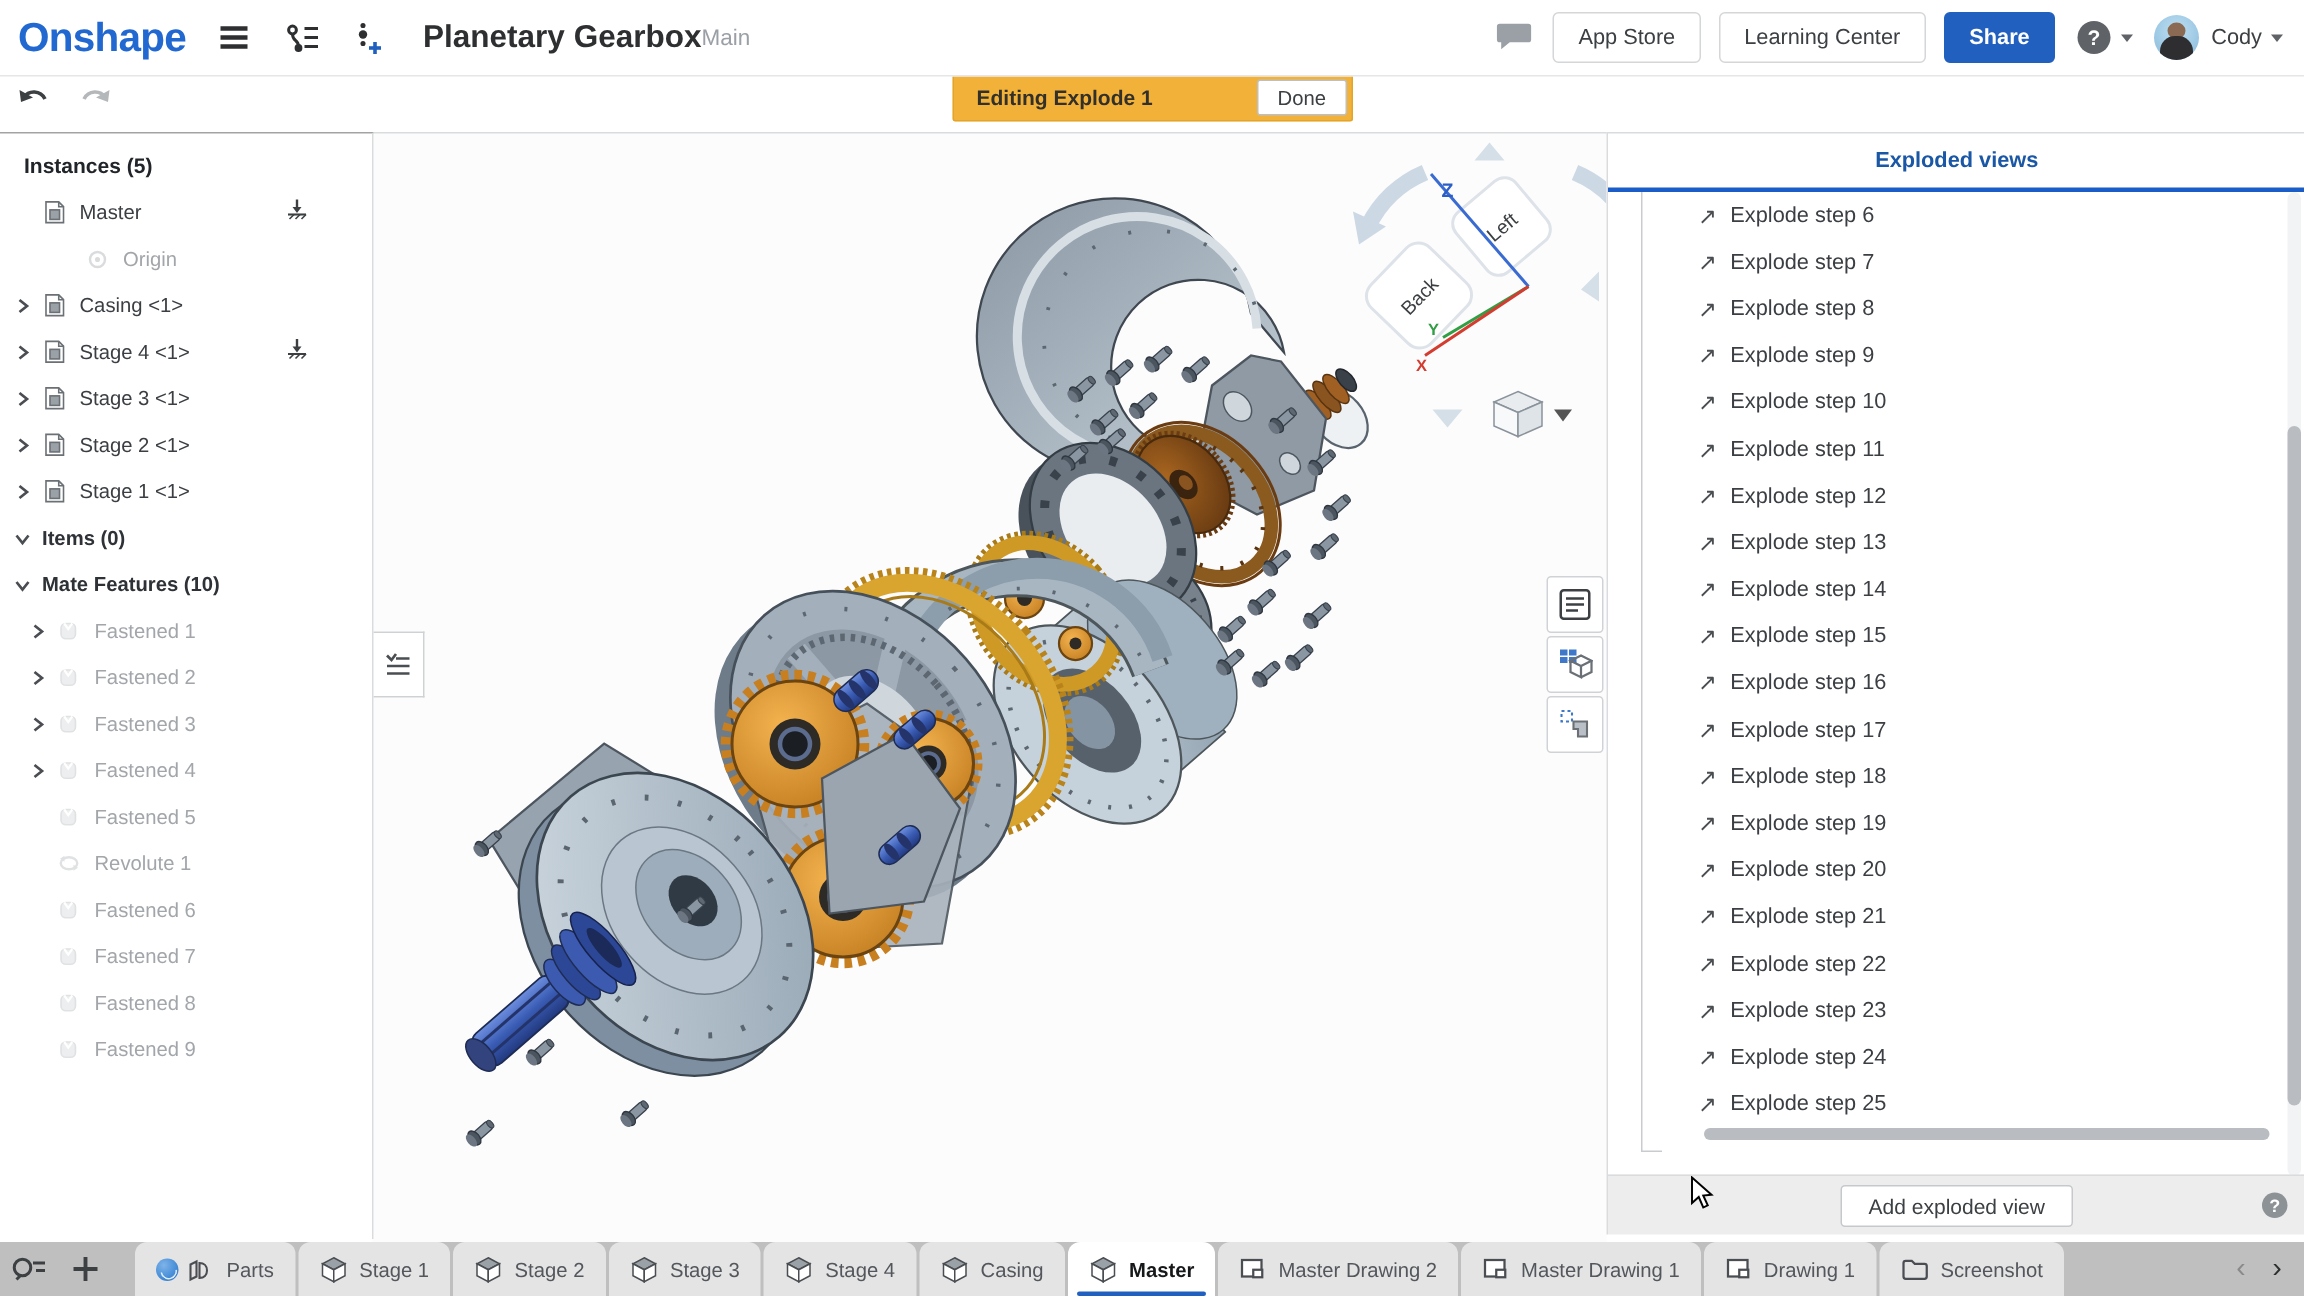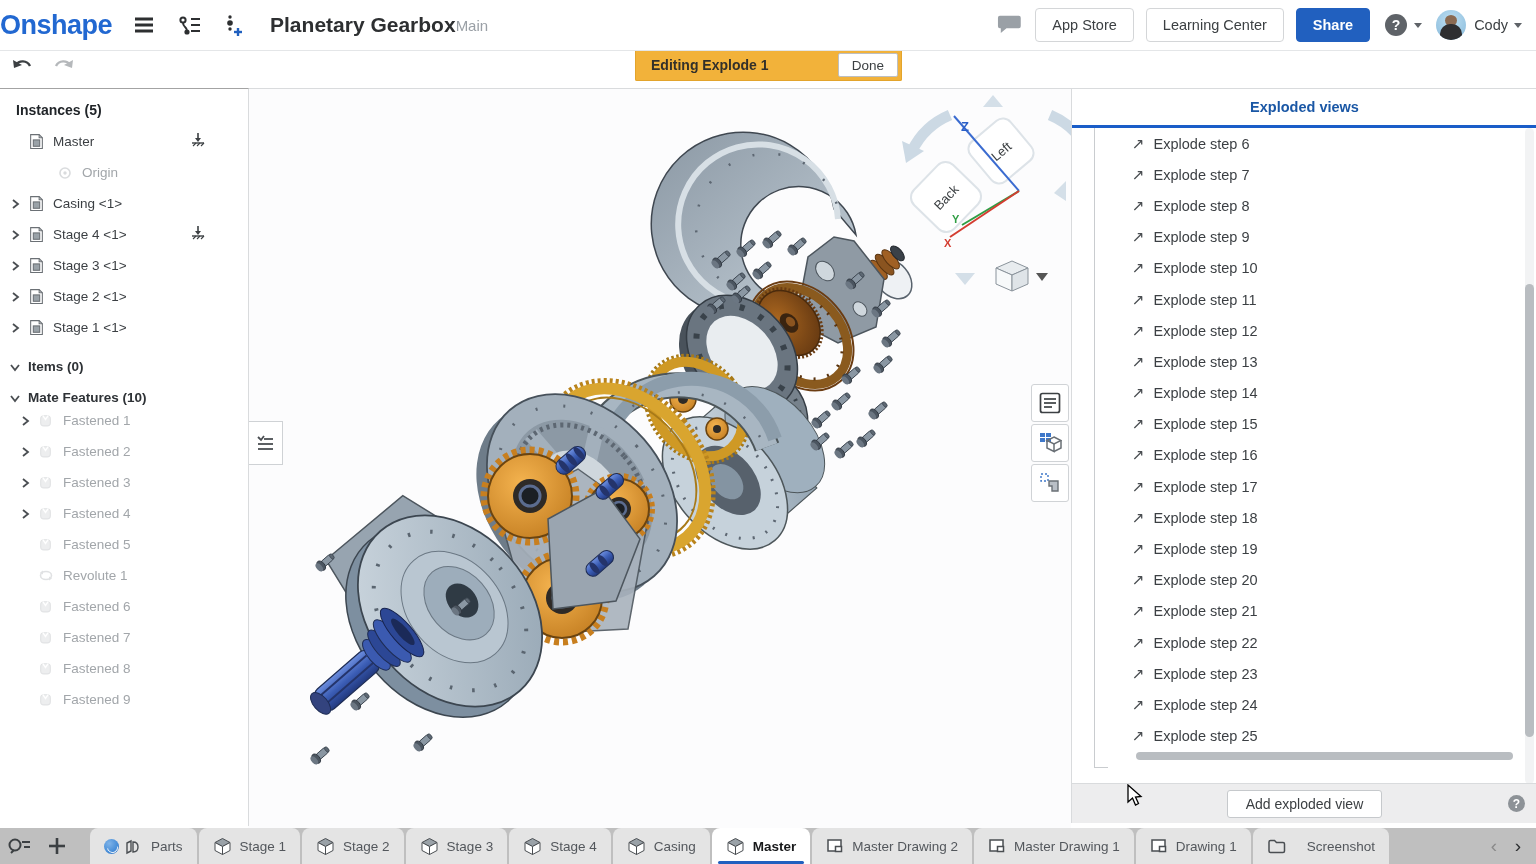--- a/index.html
+++ b/index.html
@@ -1,19 +1,19 @@
 <!DOCTYPE html>
 <html><head>
 <meta charset="utf-8">
 <style>
   html,body{margin:0;padding:0;width:1536px;height:864px;overflow:hidden;background:#fff;
     font-family:"Liberation Sans","DejaVu Sans",sans-serif;-webkit-font-smoothing:antialiased;}
   
   #topbar{position:absolute;left:0;top:0;width:1536px;height:50px;background:#fff;border-bottom:1px solid #e4e6e8;display:flex;align-items:center;z-index:30;}
-  #logo{font-size:27px;font-weight:bold;color:#2268d1;letter-spacing:-.5px;}
+  #logo{font-size:27px;font-weight:bold;color:#2268d1;letter-spacing:-.5px;margin-left:12px;}
   .tico{margin-left:20px;cursor:pointer;display:flex;align-items:center;}
   #doc-title{font-size:21px;font-weight:bold;color:#2d2f31;margin-left:24px;white-space:nowrap;}
   #workspace{font-size:15px;color:#9aa0a6;margin-left:0;}
   #topbar .spacer{flex:1;}
   .tbtn{height:34px;padding:4px 16px;border:1px solid #d4d6d8;border-radius:4px;background:#fff;
     font-size:14.5px;color:#3c4043;display:flex;align-items:center;margin-left:12px;cursor:pointer;}
   .tbtn.primary{background:#2160bf;border-color:#2160bf;color:#fff;font-weight:bold;}
   .caret{width:0;height:0;border-left:4.5px solid transparent;border-right:4.5px solid transparent;border-top:5px solid #5f6368;margin-left:6px;}
   #user{display:flex;align-items:center;margin-left:14px;margin-right:14px;font-size:14.5px;color:#3c4043;cursor:pointer;}
   #avatar{width:30px;height:30px;border-radius:50%;background:radial-gradient(circle at 50% 35%,#bfe0f2 0%,#9cc8e4 60%,#86b4d4 100%);position:relative;overflow:hidden;margin-right:8px;}
@@ -41,21 +41,21 @@
   .ticon{width:22px;height:18px;display:flex;align-items:center;flex:none;}
   .ticon svg{display:none;}
   .trow[data-icon="assembly"] svg.i-assembly{display:block;}
   .trow[data-icon="origin"] svg.i-origin{display:block;}
   .trow[data-icon="fastened"] svg.i-fastened{display:block;}
   .trow[data-icon="revolute"] svg.i-revolute{display:block;}
   .tlabel{margin-left:3px;white-space:nowrap;}
   .ground{display:none;margin-left:auto;margin-right:42px;}
   .trow[data-grounded="true"] .ground{display:block;}
   #mates-list .trow{padding-left:18px;}
-  .sectrow{display:flex;align-items:flex-end;height:31px;padding-left:8px;font-size:13.5px;font-weight:bold;color:#2e3236;cursor:pointer;}
+  .sectrow{display:flex;align-items:center;height:31px;padding-left:8px;font-size:13.5px;font-weight:bold;color:#2e3236;cursor:pointer;}
   .sectrow .chevd{width:20px;display:flex;align-items:center;}
   
   #viewport{position:absolute;left:248px;top:88px;width:823px;height:740px;background:#fcfcfd;border-top:1px solid #d9dbdd;}
   #collapse-handle{position:absolute;left:0px;top:332px;width:34px;height:42px;background:#fff;border:1px solid #cfd2d5;border-left:none;display:flex;align-items:center;justify-content:center;cursor:pointer;z-index:6;}
   .float-btn{position:absolute;left:783px;width:36px;height:36px;background:#fff;border:1px solid #d0d3d6;border-radius:3px;display:flex;align-items:center;justify-content:center;cursor:pointer;z-index:6;}
   
   #rightpanel{position:absolute;left:1071px;top:88px;width:465px;height:734px;background:#fff;
     border-top:1px solid #d9dbdd;border-left:1px solid #d9dbdd;z-index:10;}
   #xv-header{height:36px;display:flex;align-items:center;justify-content:center;border-bottom:3px solid #1a5dc8;}
   #xv-title{font-size:14.5px;font-weight:bold;color:#1a57a5;}
@@ -81,21 +81,21 @@
   .dtab .dico{margin-right:8px;display:flex;align-items:center;}
   .dtab .dico svg{display:none;}
   .dtab[data-icon="parts"] svg.i-parts{display:block;}
   .dtab[data-icon="assembly"] svg.i-asmtab{display:block;}
   .dtab[data-icon="drawing"] svg.i-draw{display:block;}
   .dtab[data-icon="folder"] svg.i-folder{display:block;}
   .dtab .sphere{display:none;width:15px;height:15px;border-radius:50%;margin-right:6px;flex:none;
     background:radial-gradient(circle at 35% 30%,#7fb3e8 0%,#4a90d9 55%,#2f6fbe 100%);position:relative;}
   .dtab[data-icon="parts"] .sphere{display:block;}
   .dtab .sphere:after{content:"";position:absolute;left:3px;top:3px;width:9px;height:9px;border:1.5px solid rgba(255,255,255,.85);border-radius:50%;border-top-color:transparent;border-left-color:transparent;transform:rotate(35deg);}
-  .dtab[data-truncate="true"]{max-width:118px;overflow:hidden;gap:13px;}
+  .dtab[data-truncate="true"]{max-width:118px;overflow:hidden;}
   #tab-nav{display:flex;align-items:center;height:36px;margin-left:4px;margin-right:6px;flex:none;}
   .navarr{width:24px;text-align:center;font-size:19px;cursor:pointer;line-height:36px;}
   #cursor{position:absolute;left:1126px;top:784px;z-index:60;pointer-events:none;}
 </style>
 </head>
 <body>
 
 <div id="topbar">
   <div id="logo">Onshape</div>
   <div class="tico">

